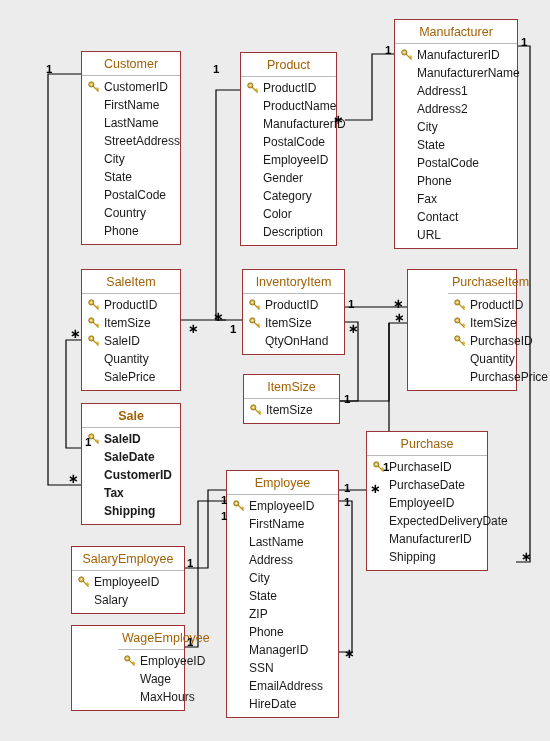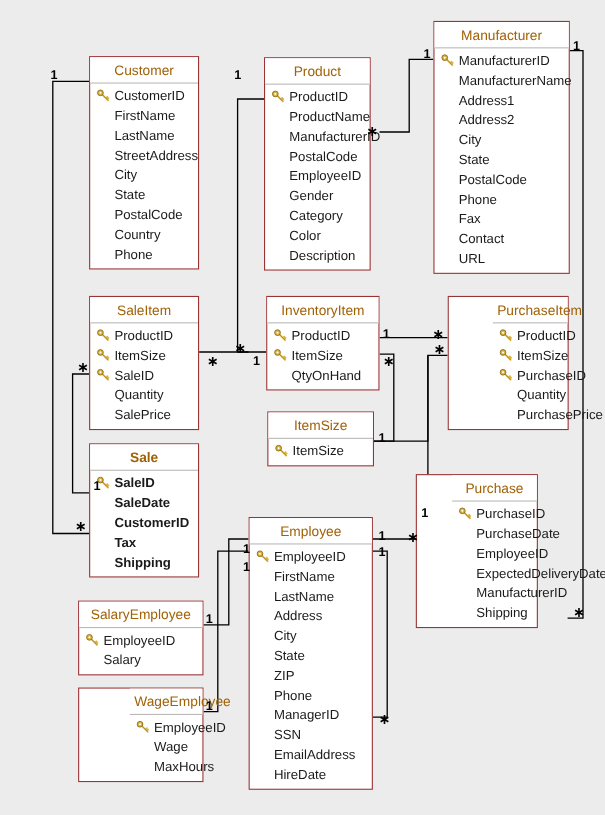--- a/index.html
+++ b/index.html
@@ -222,21 +222,21 @@
             <path d="M5.0 5.0 L10.2 10.2" stroke="#8a6a14" stroke-width="0.5" fill="none"></path>
             <circle cx="3.3" cy="3.4" r="2.6" fill="#d9b441" stroke="#8a6a14" stroke-width="0.8"></circle>
             <circle cx="3.3" cy="3.4" r="0.9" fill="#ffffff"></circle>
           </svg><span>SaleID</span></div>
         <div class="fld"><span>SaleDate</span></div>
         <div class="fld"><span>CustomerID</span></div>
         <div class="fld"><span>Tax</span></div>
         <div class="fld"><span>Shipping</span></div>
       </div>
     </div>
-    <div class="tbl" style="left: 378px; top: 431px; width: 111px; padding-left: 32px;">
+    <div class="tbl" style="left: 366px; top: 431px; width: 122px;">
       <div class="hdr">Purchase</div>
       <div class="fields">
         <div class="fld pk"><svg viewBox="0 0 12 12" class="keyicon" width="12" height="12">
             <path d="M5.0 5.0 L10.2 10.2 M8.3 8.3 L9.6 7.0 M9.4 9.4 L10.6 8.2" stroke="#d9b441" stroke-width="1.6" fill="none" stroke-linecap="round"></path>
             <path d="M5.0 5.0 L10.2 10.2" stroke="#8a6a14" stroke-width="0.5" fill="none"></path>
             <circle cx="3.3" cy="3.4" r="2.6" fill="#d9b441" stroke="#8a6a14" stroke-width="0.8"></circle>
             <circle cx="3.3" cy="3.4" r="0.9" fill="#ffffff"></circle>
           </svg><span>PurchaseID</span></div>
         <div class="fld"><span>PurchaseDate</span></div>
         <div class="fld"><span>EmployeeID</span></div>

